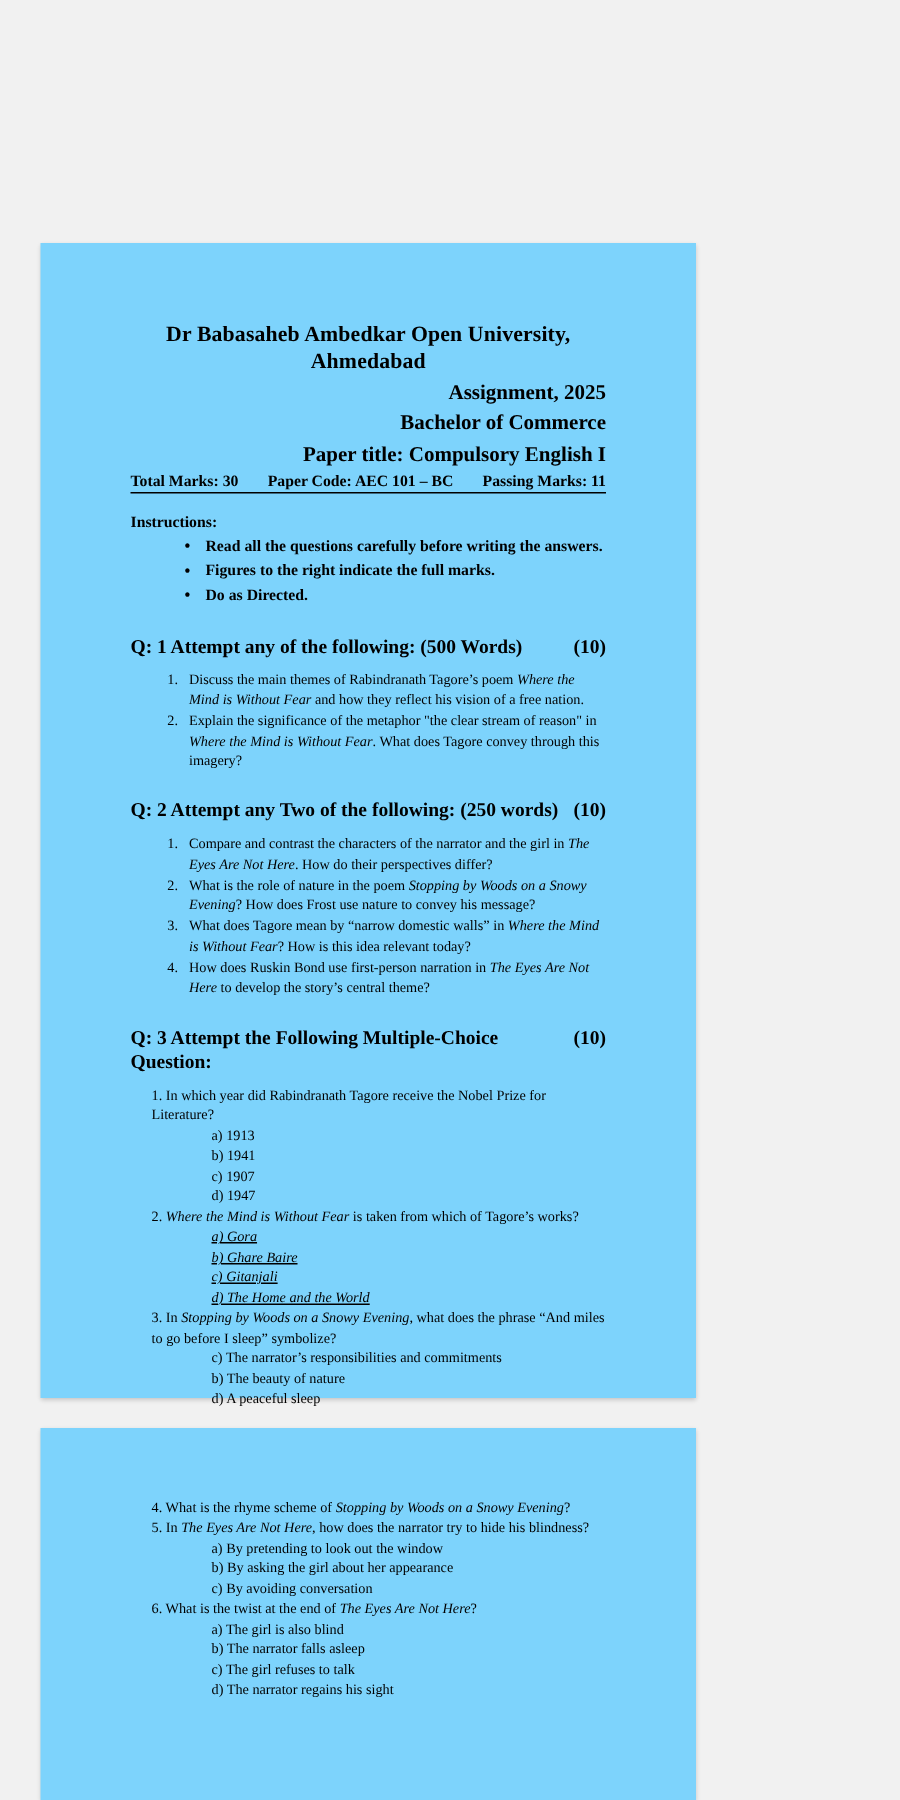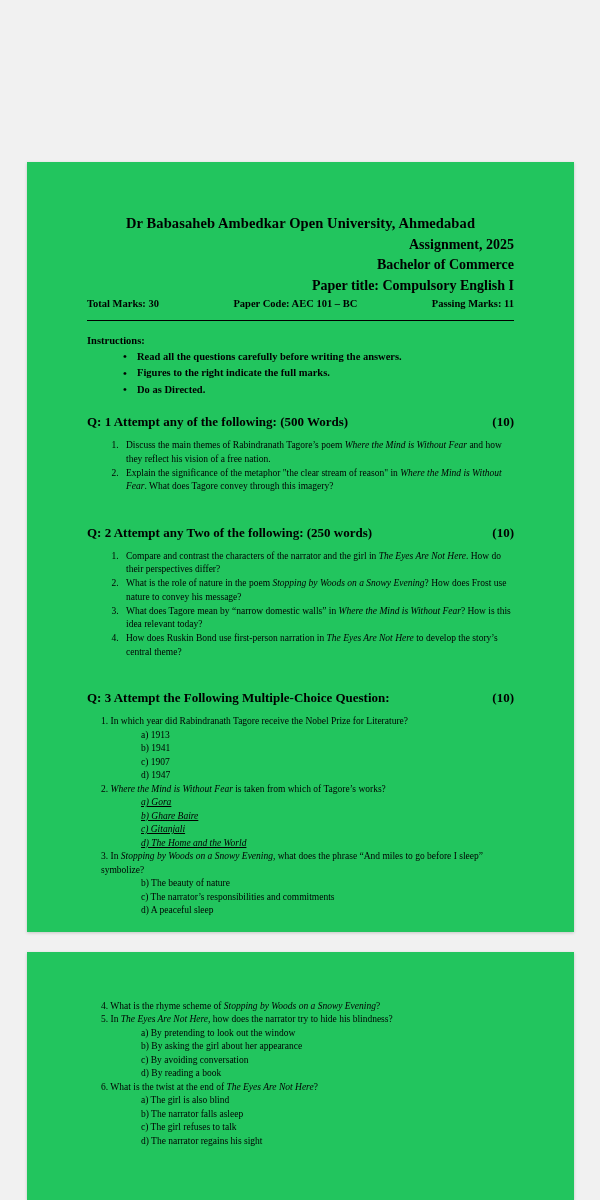--- a/index.html
+++ b/index.html
@@ -15,23 +15,23 @@
     color: #000;
   }
   .doc-viewer {
     width: 600px;
     min-height: 1200px;
     background: #f1f1f1;
     padding-top: 162px;
     box-sizing: border-box;
   }
   .page {
-    width: 547px;
+    width: 437px;
     margin: 0 auto 0 27px;
-    background: #22c55e;
+    background: #7dd3fc;
     box-sizing: border-box;
     box-shadow: 0 1px 3px rgba(0,0,0,0.18);
     position: relative;
   }
   .page-1 {
     height: 770px;
     padding: 52px 60px 0 60px;
   }
   .page-gap {
     height: 20px;
@@ -58,21 +58,21 @@
     font-size: 14px;
     margin: 0 0 2px 0;
     line-height: 1.3;
   }
   .marks-row {
     display: flex;
     justify-content: space-between;
     font-weight: bold;
     font-size: 10.5px;
     border-bottom: 1.3px solid #000;
-    padding-bottom: 11px;
+    padding-bottom: 1px;
     margin-top: 3px;
     margin-bottom: 14px;
   }
   .marks-row span { white-space: nowrap; }
 
   
   .instr-head {
     font-weight: bold;
     font-size: 10.5px;
     margin: 0 0 3px 0;
@@ -100,21 +100,21 @@
   
   .q-head {
     display: flex;
     justify-content: space-between;
     align-items: baseline;
     font-weight: bold;
     font-size: 13px;
     margin: 0 0 9px 0;
   }
   .q-head .q-marks { font-weight: bold; }
-  .q-space-top { margin-top: 31px; text-align: right; }
+  .q-space-top { margin-top: 17px; }
 
   
   ol.qlist {
     margin: 0 0 0 0;
     padding-left: 34px;
     font-size: 9.5px;
     line-height: 1.42;
   }
   ol.qlist li {
     margin-bottom: 0.5px;
@@ -206,43 +206,42 @@
           <ul class="mcq-opts italic-opts">
             <li>a) Gora</li>
             <li>b) Ghare Baire</li>
             <li>c) Gitanjali</li>
             <li>d) The Home and the World</li>
           </ul>
         </div>
         <div class="mcq">
           <p class="mcq-q"><span>3. </span><span>In </span><em>Stopping by Woods on a Snowy Evening</em><span>, what does the phrase “And miles to go before I sleep” symbolize?</span></p>
           <ul class="mcq-opts">
+            <li>c) The narrator’s responsibilities and commitments</li>
             <li>b) The beauty of nature</li>
-            <li>c) The narrator’s responsibilities and commitments</li>
             <li>d) A peaceful sleep</li>
           </ul>
         </div>
       </div>
 
   </div>
 
   <div class="page-gap"></div>
 
   <div class="page page-2">
     <div id="mcq-page-2">
         <div class="mcq">
           <p class="mcq-q"><span>4. </span><span>What is the rhyme scheme of </span><em>Stopping by Woods on a Snowy Evening</em><span>?</span></p>
         </div>
         <div class="mcq">
           <p class="mcq-q"><span>5. </span><span>In </span><em>The Eyes Are Not Here</em><span>, how does the narrator try to hide his blindness?</span></p>
           <ul class="mcq-opts">
             <li>a) By pretending to look out the window</li>
             <li>b) By asking the girl about her appearance</li>
             <li>c) By avoiding conversation</li>
-            <li>d) By reading a book</li>
           </ul>
         </div>
         <div class="mcq">
           <p class="mcq-q"><span>6. </span><span>What is the twist at the end of </span><em>The Eyes Are Not Here</em><span>?</span></p>
           <ul class="mcq-opts">
             <li>a) The girl is also blind</li>
             <li>b) The narrator falls asleep</li>
             <li>c) The girl refuses to talk</li>
             <li>d) The narrator regains his sight</li>
           </ul>

